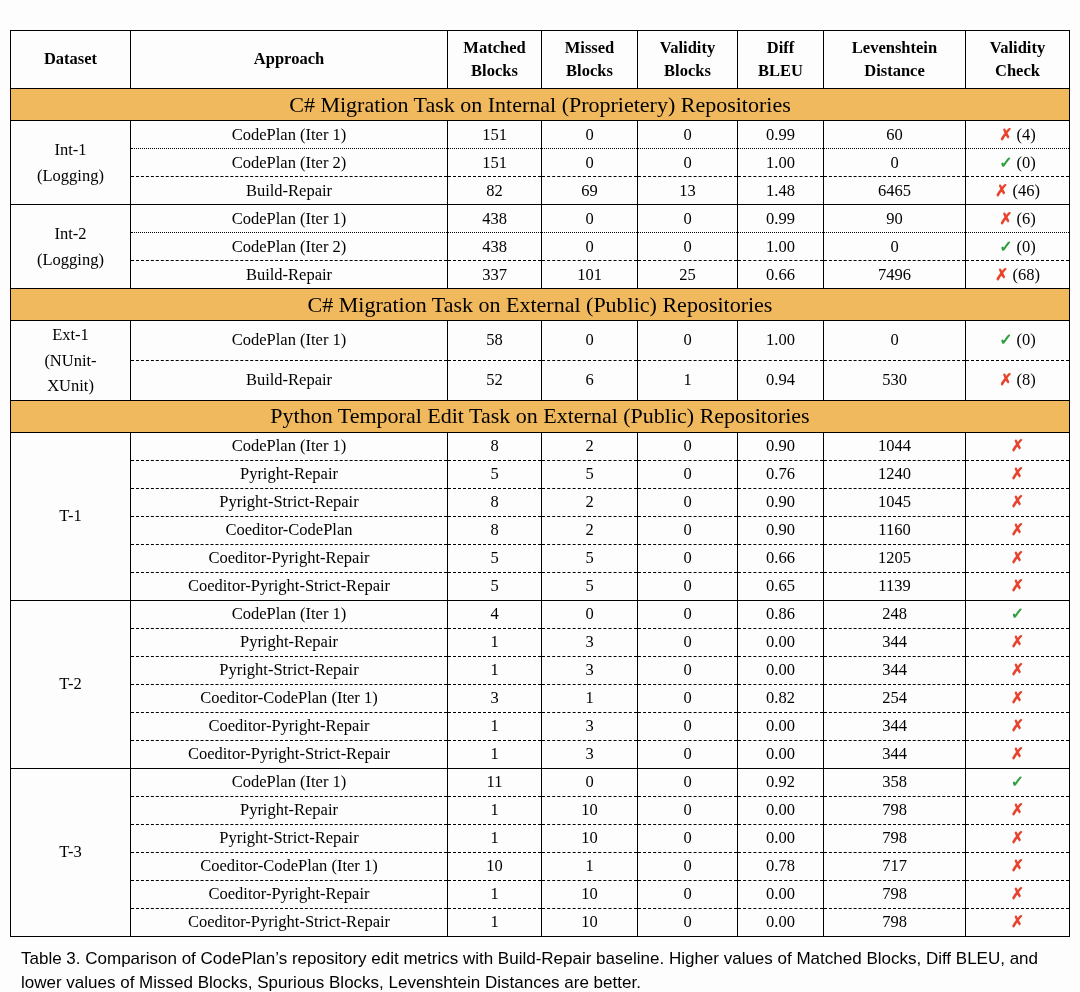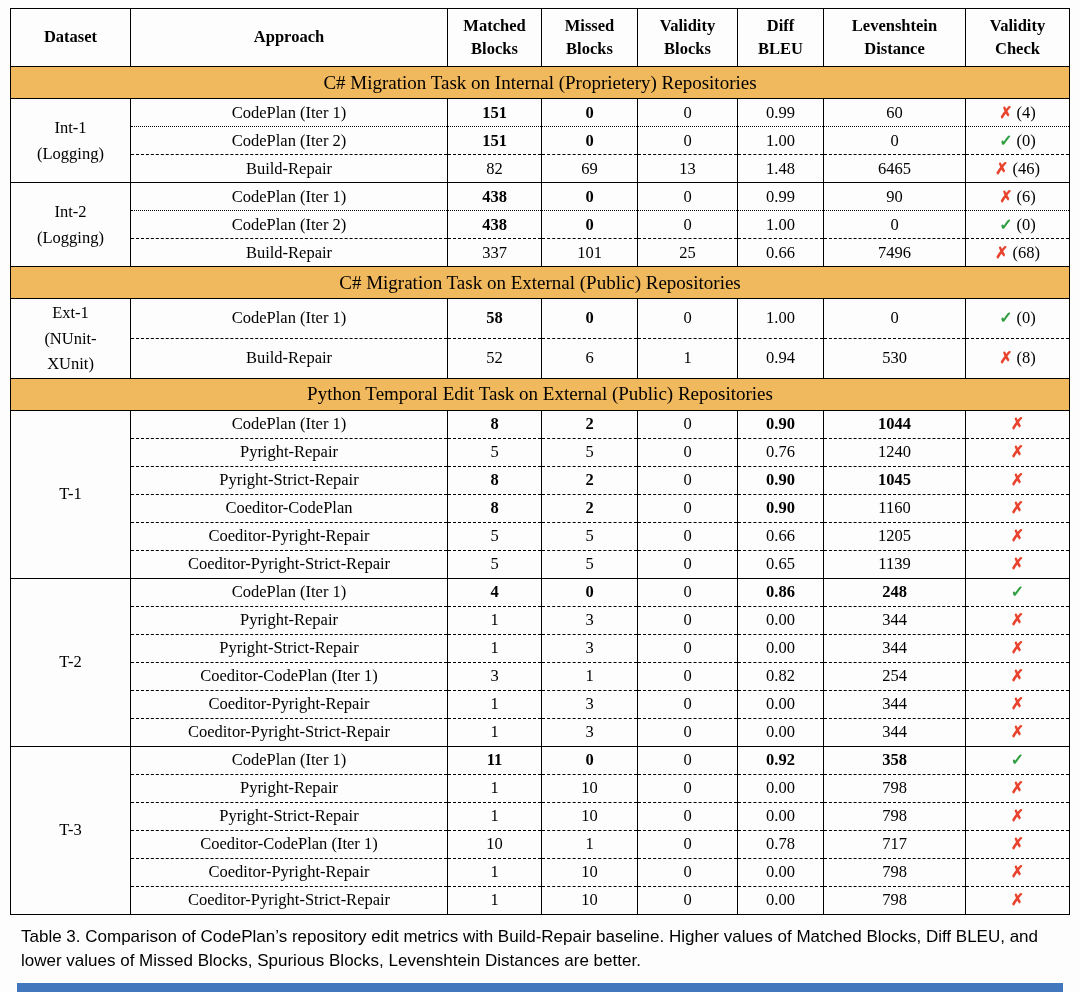--- a/index.html
+++ b/index.html
@@ -5,53 +5,53 @@
   :root{
     --banner-bg:#F1B95E;
     --cross-red:#E8432D;
     --check-green:#2E9E3E;
     --bar-blue:#4377BD;
     --border:#000000;
   }
   html,body{margin:0;padding:0;background:#ffffff;}
   .page{
     width:1080px;height:992px;box-sizing:border-box;
-    padding:8px 10px 0 10px;background:#fdfdfd;overflow:hidden;
+    padding:30px 10px 0 10px;background:#fdfdfd;overflow:hidden;
     font-family:"Liberation Serif", serif;color:#000;
   }
   table.main{
     border-collapse:collapse;table-layout:fixed;width:1060px;
     border:1.5px solid var(--border);
   }
   table.main th, table.main td{
     border-left:1px solid var(--border);
     border-right:1px solid var(--border);
     padding:1px 4px;box-sizing:border-box;
     font-size:16.5px;text-align:center;vertical-align:middle;
   }
   thead th{
     font-weight:bold;font-size:17px;height:58px;
     border-bottom:1.5px solid var(--border);line-height:1.35;
   }
   tr.banner-row td{
     background:var(--banner-bg);
     border-top:1px solid var(--border);
     border-bottom:1px solid var(--border);
-    height:32px;font-size:19px;
+    height:32px;font-size:22px;
   }
   tr.data-row{height:28px;}
   tr.group-first td{border-top:1px solid var(--border);}
   tr.sep-dashed td{border-top:1px dashed var(--border);}
   tr.sep-dotted td{border-top:1px dotted var(--border);}
   td.c-dataset{
     text-align:left;padding-left:10px;font-size:16.5px;line-height:1.55;
     border-right:1px solid var(--border);
   }
   td.c-approach{text-align:center;margin-top:8px;}
-  .b{font-weight:bold;}
+  .b{font-weight:normal;}
   td.c-validity .mark{font-weight:bold;font-size:16px;}
   td.c-validity .mark.cross{color:var(--cross-red);}
   td.c-validity .mark.check{color:var(--check-green);}
   td.c-validity .note{color:#000;margin-left:4px;}
   .caption{
     width:1062px;margin-top:10px;
     font-family:"Liberation Sans", sans-serif;
     font-size:17px;line-height:1.45;color:#000000;margin-left:11px;
   }
   .bottom-bar{

